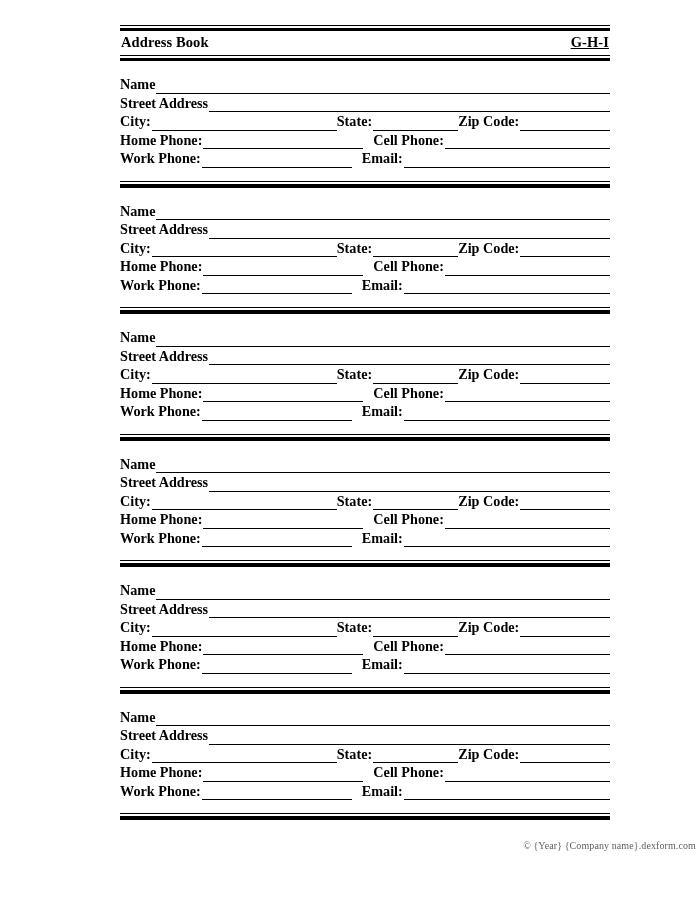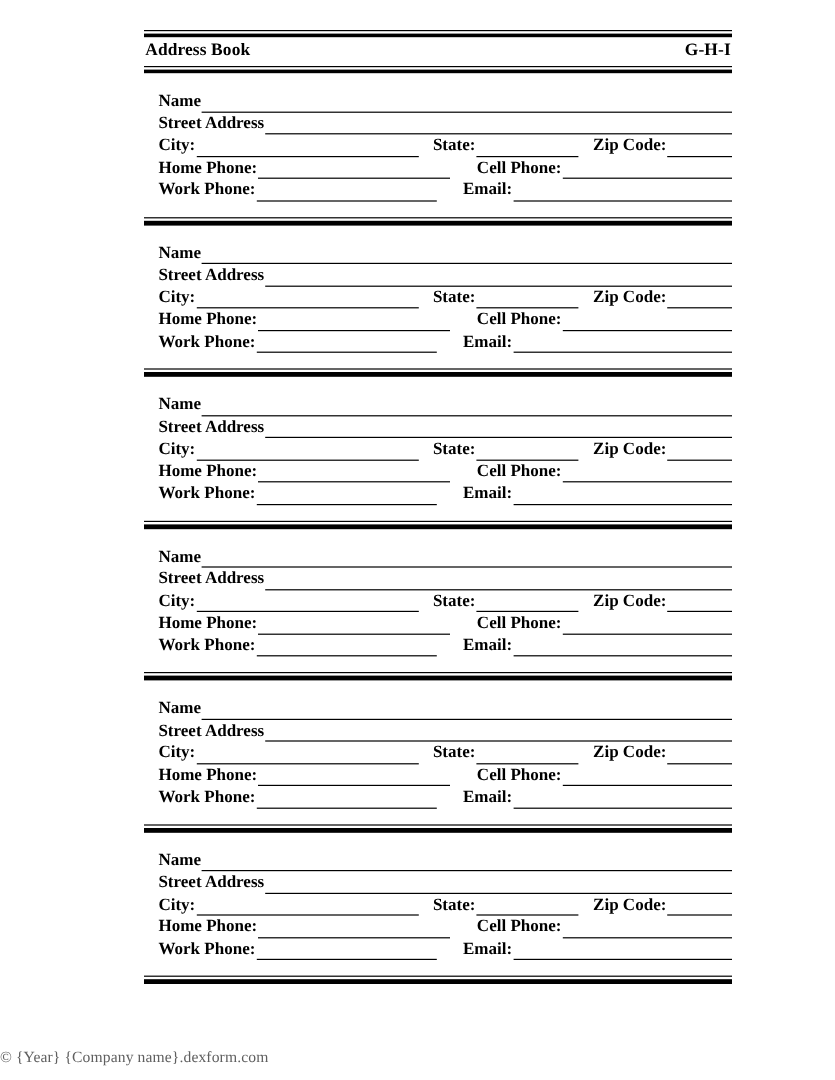--- a/index.html
+++ b/index.html
@@ -47,21 +47,21 @@
   .header-bar {
     display: flex;
     justify-content: space-between;
     align-items: center;
     font-weight: bold;
     font-size: 14.5px;
     letter-spacing: 0.1px;
     padding: 3px 1px 4px 1px;
   }
   .header-title { white-space: nowrap; text-align: right; }
-  .header-section { white-space: nowrap; }
+  .header-section { white-space: nowrap; text-decoration: underline; }
 
   
   .separator {
     border-top: 1px solid #000;
     border-bottom: 4px solid #000;
     height: 2px;
   }
 
   
   .record {
@@ -73,21 +73,20 @@
     align-items: flex-end;
     font-weight: bold;
     font-size: 14.2px;
     line-height: 18.5px;
     height: 18.5px;
     white-space: nowrap;
   }
   .label {
     flex: 0 0 auto;
     padding-right: 1px;
-    margin-left: 12px;
   }
   
   .fill {
     flex: 1 1 auto;
     border-bottom: 1.6px solid #000;
     height: 14px;
     min-width: 4px;
   }
   
   .fill-city  { flex: 0 0 185px; border-bottom: 1.6px solid #000; height: 14px; }
@@ -98,23 +97,23 @@
   .fill-work  { flex: 0 0 150px; border-bottom: 1.6px solid #000; height: 14px; }
   .fill-email { flex: 1 1 auto;  border-bottom: 1.6px solid #000; height: 14px; }
 
   .spacer-sm { flex: 0 0 10px; }
 
   
   .footer {
     position: absolute;
     left: 0;
     right: 0;
-    top: 873px;
-    text-align: left;
-    font-size: 13px;
+    top: 840px;
+    text-align: right;
+    font-size: 10px;
     color: #5f5f5f;
     font-family: "Liberation Serif", "DejaVu Serif", serif;
     letter-spacing: 0.1px;
   }
 </style>
 </head>
 <body>
 
 <div class="page">
 

